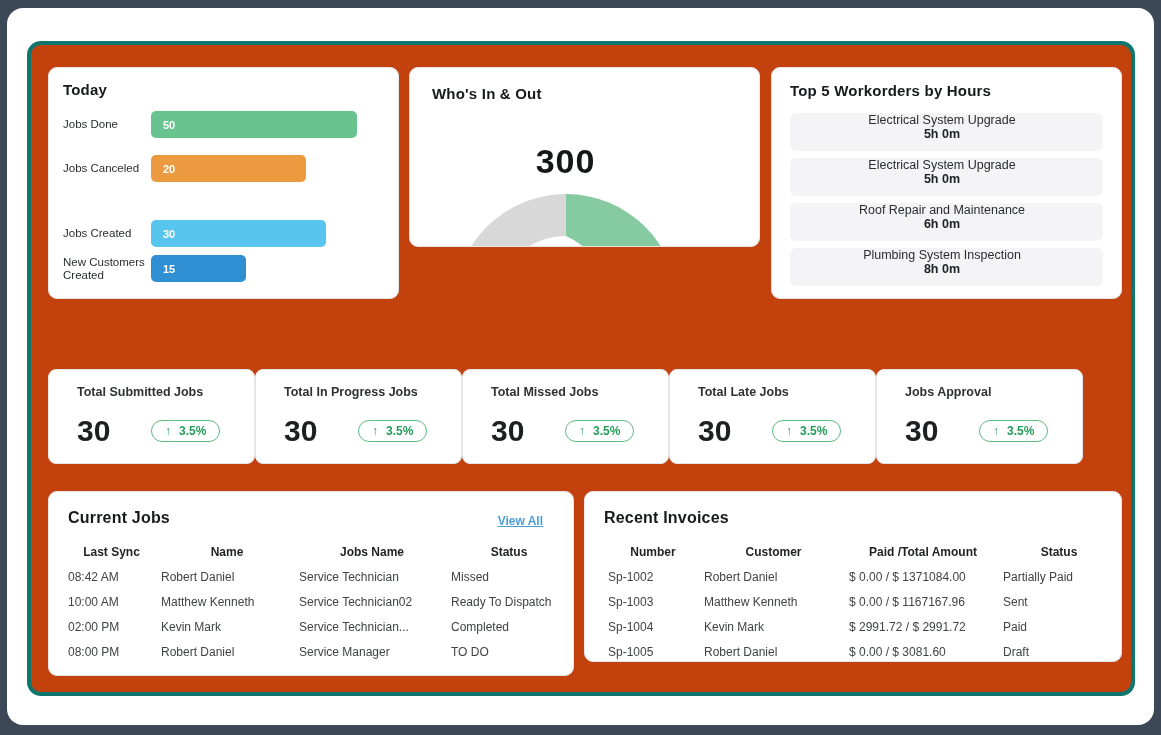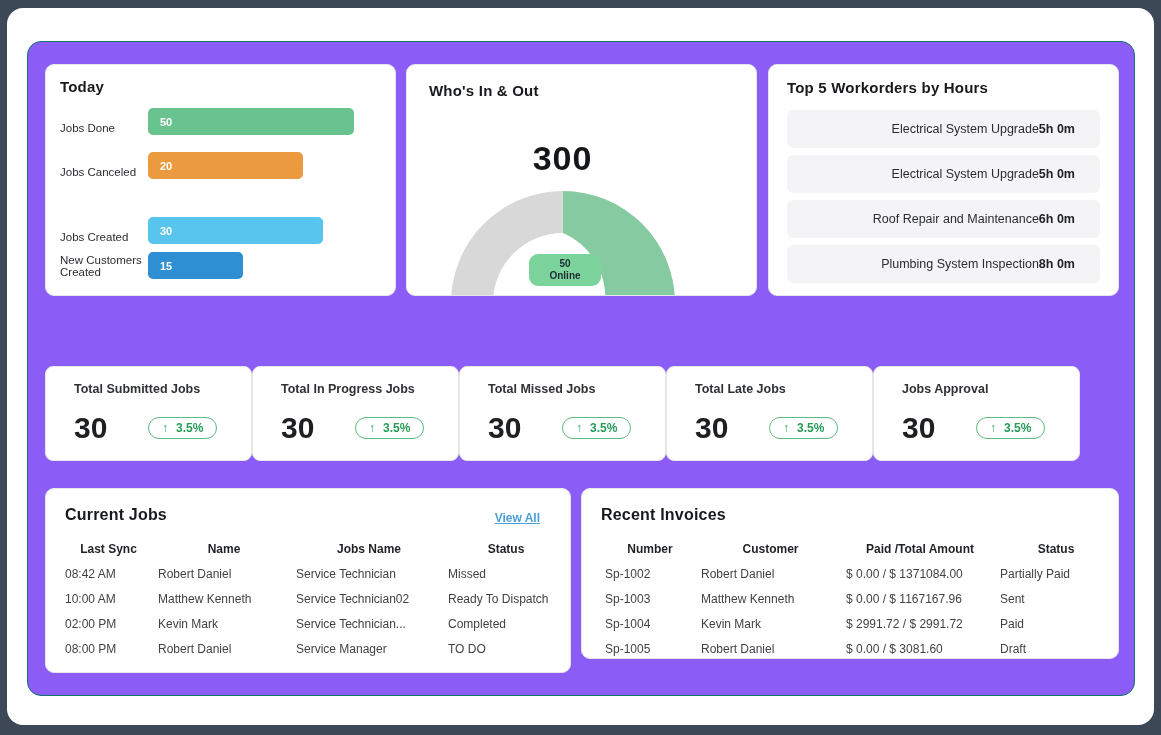--- a/index.html
+++ b/index.html
@@ -13,45 +13,45 @@
   .page {
     position: absolute;
     left: 7px; right: 7px; top: 8px; bottom: 10px;
     background: #ffffff;
     border-radius: 16px;
   }
   .panel {
     position: absolute;
     left: 20px; top: 33px;
     width: 1108px; height: 655px;
-    background: #8b5cf6;
-    border: 1px solid #0f766e;
+    background: #c2410c;
+    border: 4px solid #0f766e;
     border-radius: 14px;
   }
   .card {
     background: #fff;
     border: 1px solid #e5e6ea;
     border-radius: 9px;
     position: absolute;
   }
   .card-title {
     font-size: 15px;
     font-weight: 700;
     color: #17191c;
     letter-spacing: 0.2px;
   }
 
   
   .card-today  { left: 17px;  top: 22px; width: 351px; height: 232px; }
-  .card-whos   { left: 378px; top: 22px; width: 351px; height: 232px; overflow: hidden; }
+  .card-whos   { left: 378px; top: 22px; width: 351px; height: 180px; overflow: hidden; }
   .card-work   { left: 740px; top: 22px; width: 351px; height: 232px; }
 
   .card-today .card-title { position: absolute; left: 14px; top: 13px; }
   .today-chart { position: absolute; left: 14px; right: 14px; top: 43px; }
-  .bar-row { display: flex; align-items: flex-end; position: absolute; left: 0; right: 0; height: 27px; }
+  .bar-row { display: flex; align-items: center; position: absolute; left: 0; right: 0; height: 27px; }
   .bar-row .bar-label {
     width: 88px; flex: none;
     font-size: 11.5px; color: #2b2d31; line-height: 1.1;
   }
   .bar-track { width: 206px; flex: none; height: 27px; }
   .bar-fill {
     height: 27px; border-radius: 5px;
     display: flex; align-items: center;
   }
   .bar-value { color: #fff; font-size: 11px; font-weight: 700; padding-left: 12px; }
@@ -66,22 +66,23 @@
     border-radius: 9px;
     display: flex; flex-direction: column; align-items: center; justify-content: center;
     font-size: 10px; font-weight: 700; color: #1e2b33; line-height: 1.25;
   }
 
   .card-work .card-title { position: absolute; left: 18px; top: 14px; }
   .work-list { position: absolute; left: 18px; right: 18px; top: 45px; }
   .work-item {
     height: 38px; margin-bottom: 7px;
     background: #f4f4f6; border-radius: 6px;
-    display: flex; align-items: center; justify-content: flex-end;
+    display: flex; align-items: center; justify-content: flex-start;
     padding: 0 25px 0 16px;
+    flex-direction: column;
   }
   .work-name { font-size: 12.5px; color: #2a2c2f; }
   .work-hours { font-size: 12.5px; font-weight: 700; color: #202225; }
 
   
   .section-title {
     position: absolute; left: 17px; top: 280px;
     font-size: 15.5px; font-weight: 700; color: #17191c; letter-spacing: 0.2px;
   }
   .stats-row {

